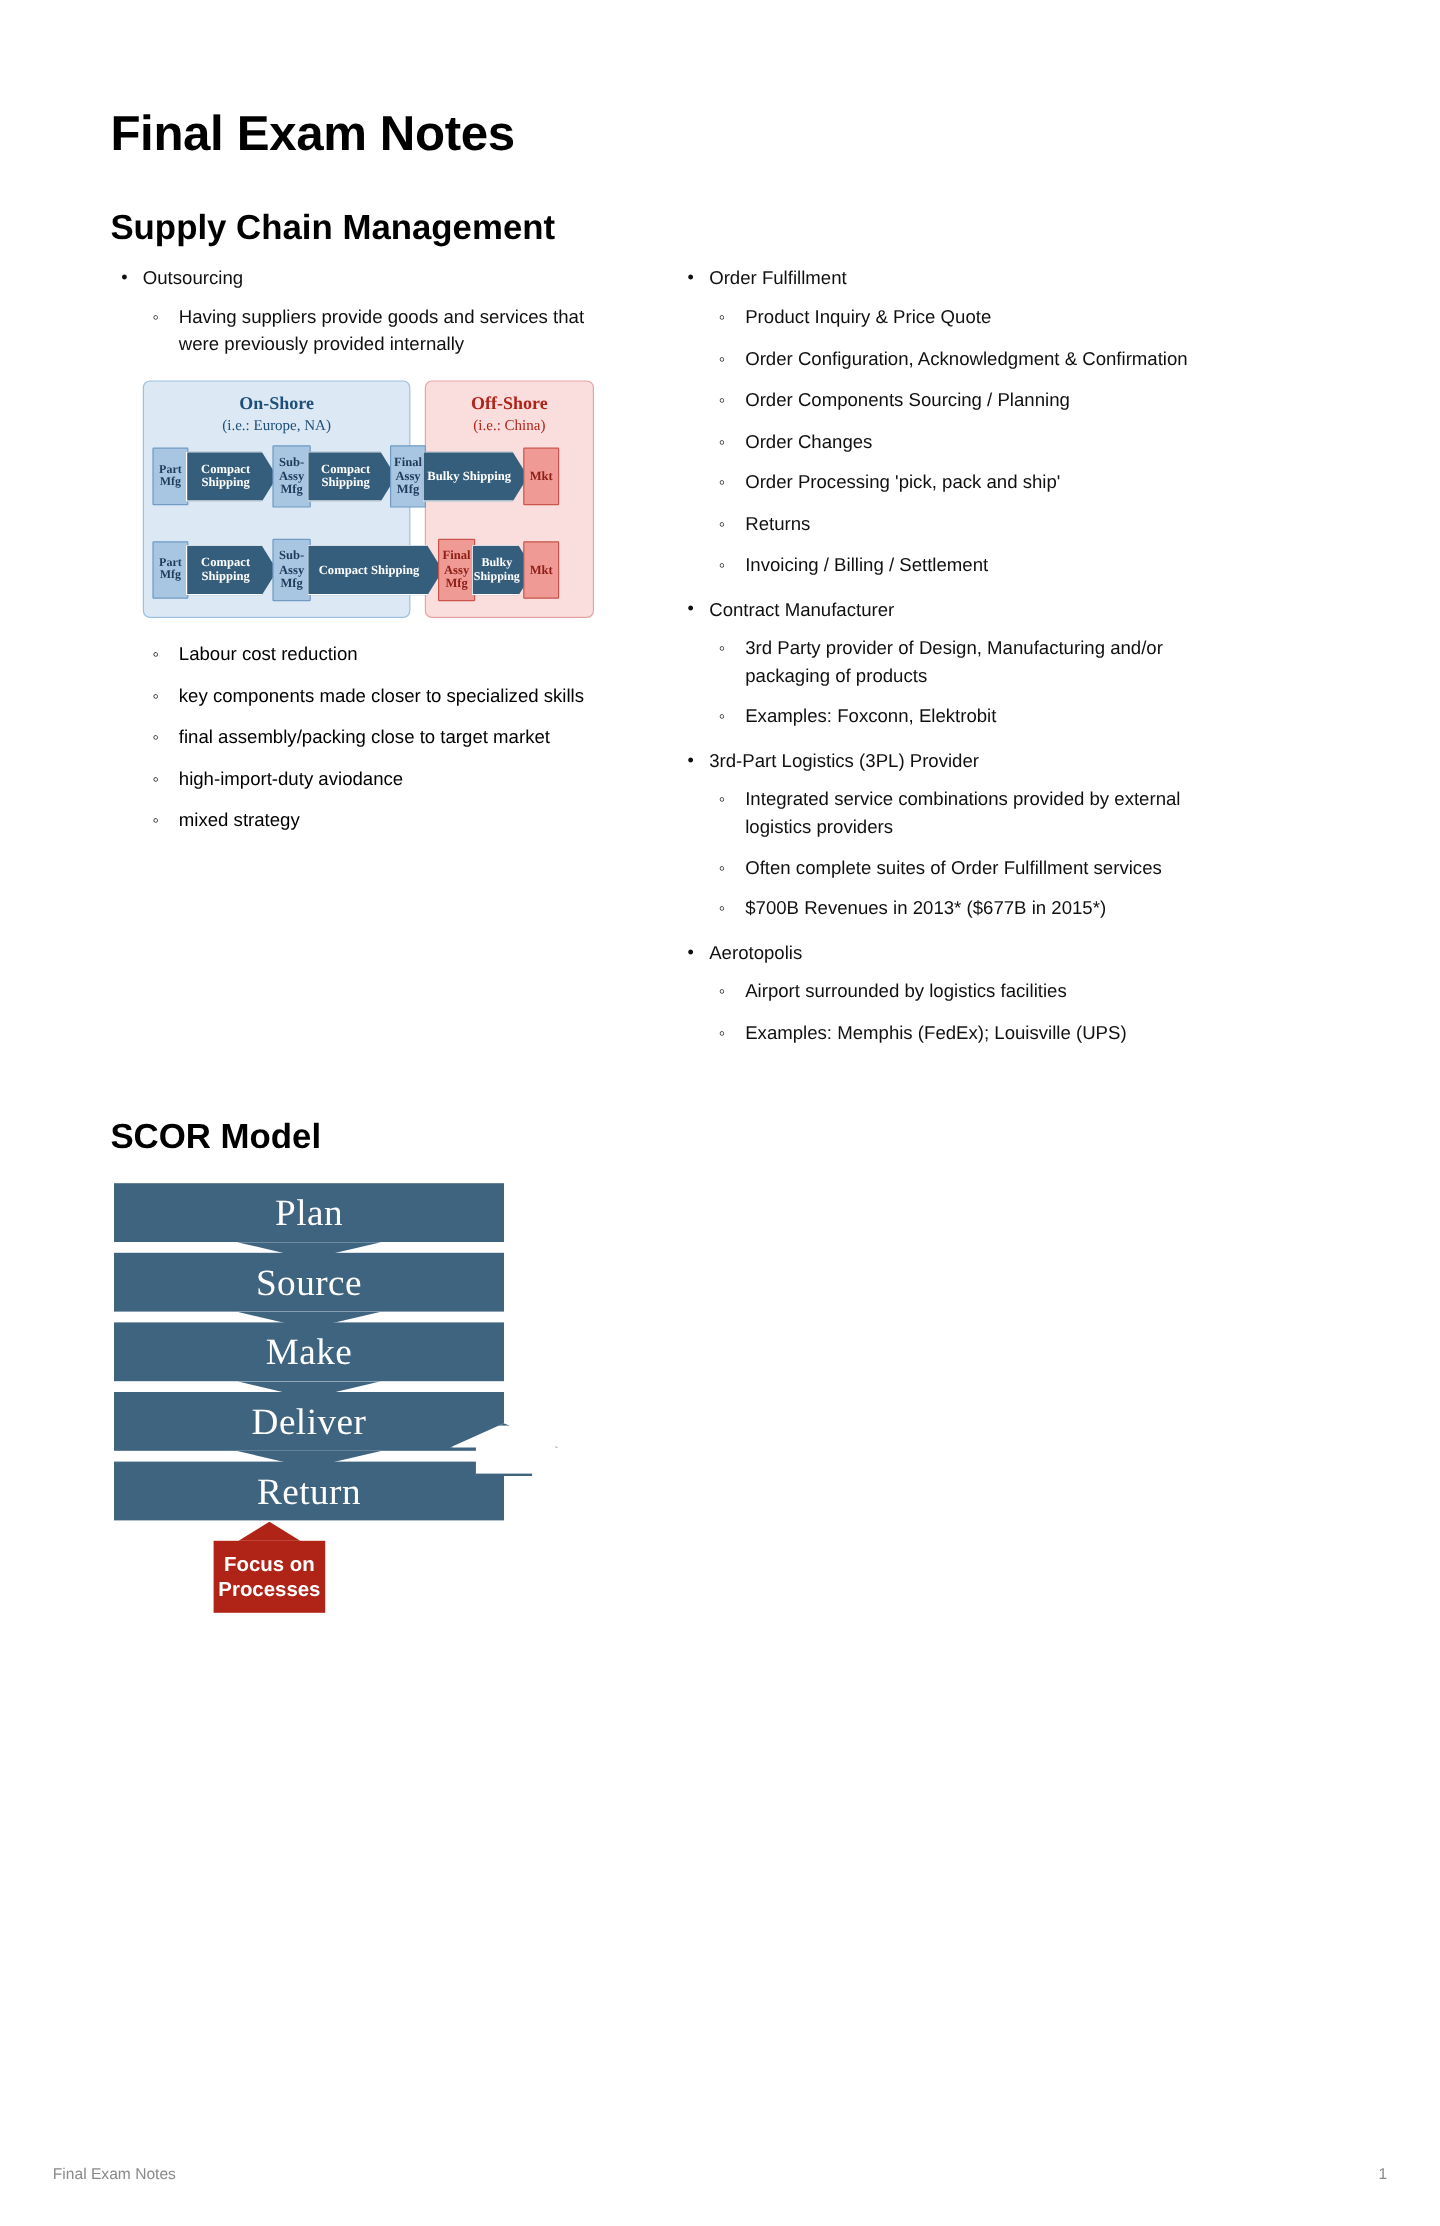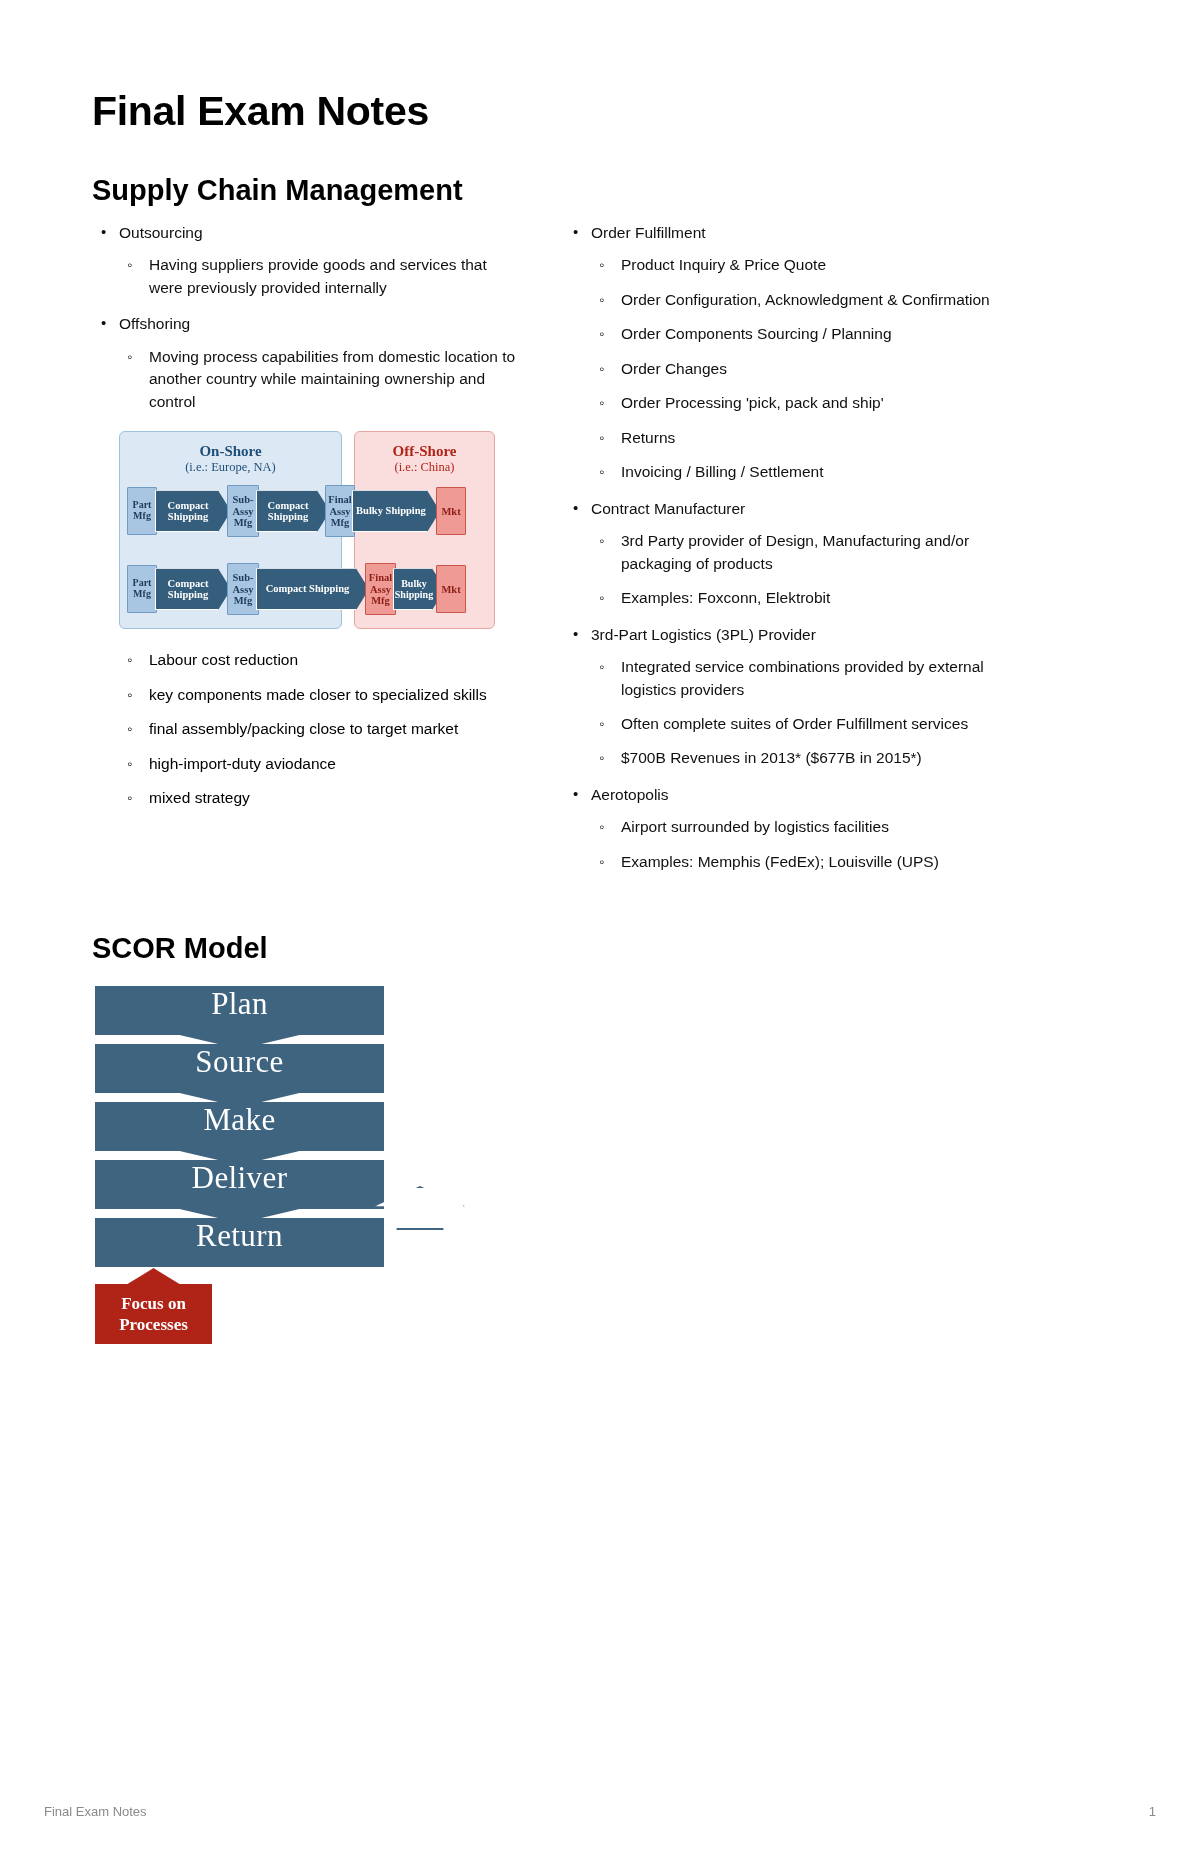--- a/index.html
+++ b/index.html
@@ -158,25 +158,26 @@
 
   
   .scor{
     position:relative;
     margin-left:3px;
     margin-top:20px;
     width:370px;
   }
   .scor-bar{
     position:relative;
-    width:289px;
+    width:325px;
     height:49px;
     background:#3f6480;
     margin-bottom:9px;
     display:flex;
+    align-items:center;
     justify-content:center;
     font-family:"Liberation Serif", serif;
     color:#ffffff;
     font-size:31px;
     letter-spacing:0.4px;
   }
   .scor-bar .notch{
     position:absolute;
     left:50%;
     transform:translateX(-50%);
@@ -191,26 +192,27 @@
     right:0px;
     top:200px;
     width:86px;
     height:40px;
     background:#ffffff;
     border:2px solid #3f6480;
     clip-path:polygon(50% 0, 100% 46%, 76% 46%, 76% 100%, 24% 100%, 24% 46%, 0 46%);
   }
   .focus-box{
     position:relative;
+    margin-left:83px;
     margin-top:17px;
-    width:117px;
+    width:93px;
     height:60px;
     background:#b02418;
     color:#ffffff;
-    font-family:Liberation Serif, serif;
+    font-family:Liberation Sans, sans-serif;
     font-weight:bold;
     font-size:17px;
     line-height:1.25;
     display:flex;
     align-items:center;
     justify-content:center;
     text-align:center;
   }
   .focus-arrow{
     position:absolute;
@@ -249,26 +251,20 @@
       <div class="col">
         <ul class="lvl1">
 
           <li>
             <span class="txt">Outsourcing</span>
             <ul class="lvl2">
               <li>Having suppliers provide goods and services that were previously provided internally</li>
             </ul>
           </li>
 
-          <li>
-            <span class="txt">Offshoring</span>
-            <ul class="lvl2">
-              <li>Moving process capabilities from domestic location to another country while maintaining ownership and control</li>
-            </ul>
-          </li>
         </ul>
 
         <div class="sc-diagram">
 
           <div class="panel onshore">
             <div class="panel-title">On-Shore</div>
             <div class="panel-sub">(i.e.: Europe, NA)</div>
           </div>
 
           <div class="panel offshore">

